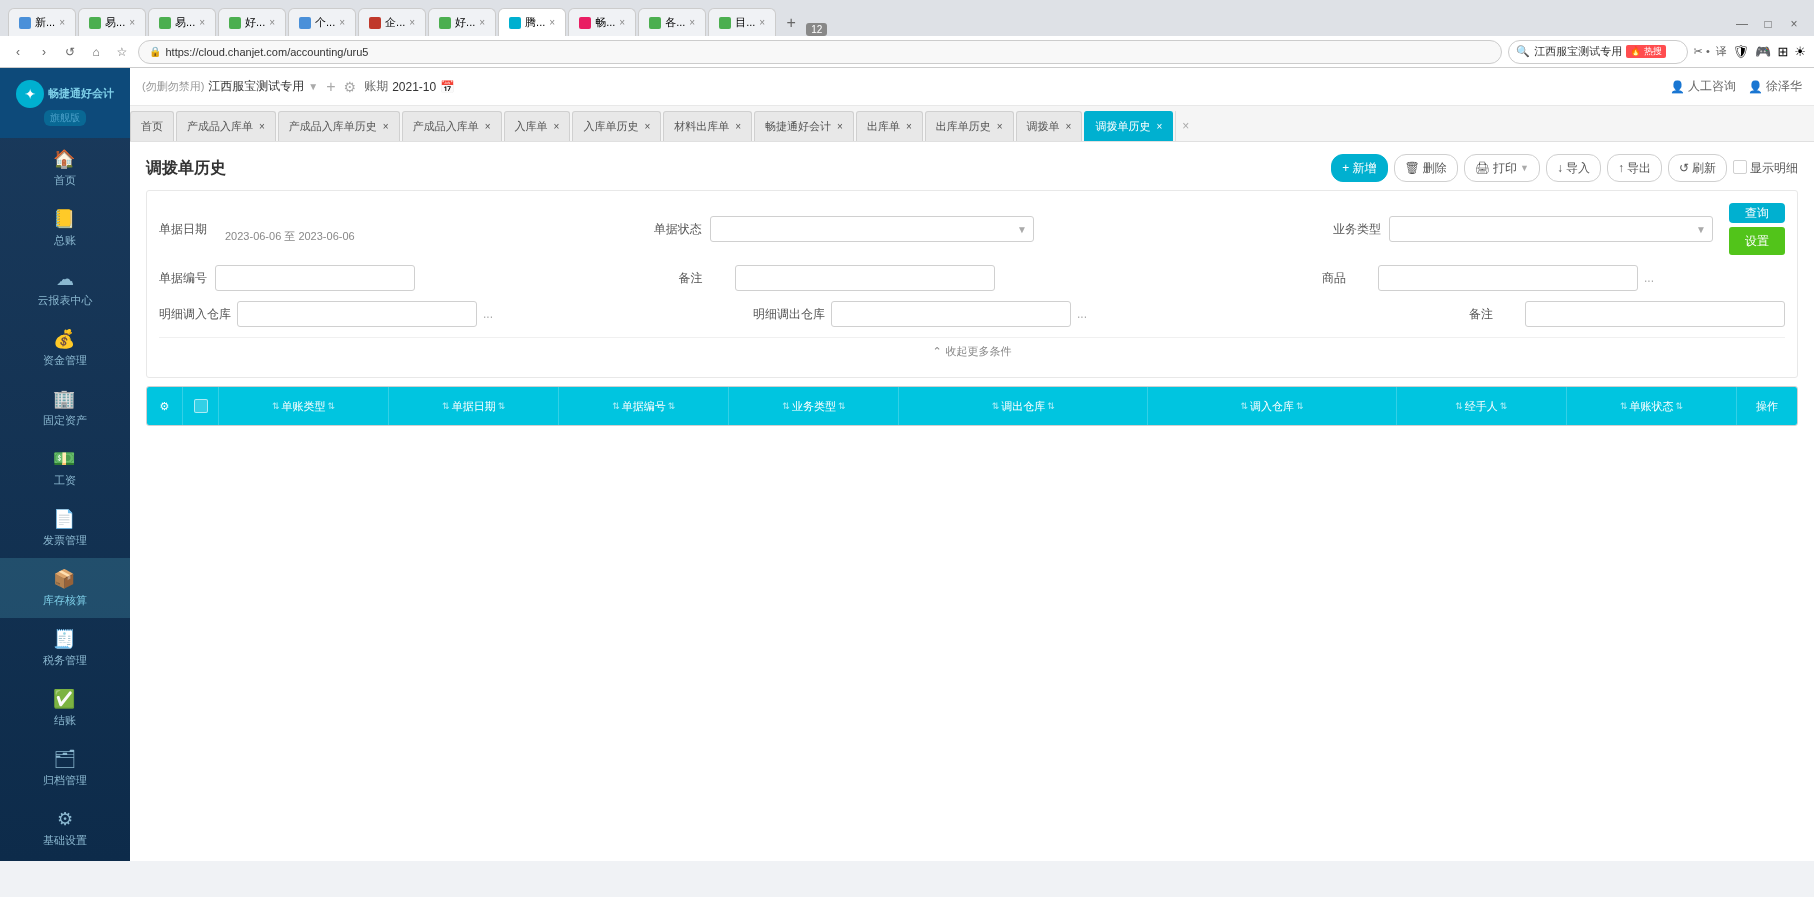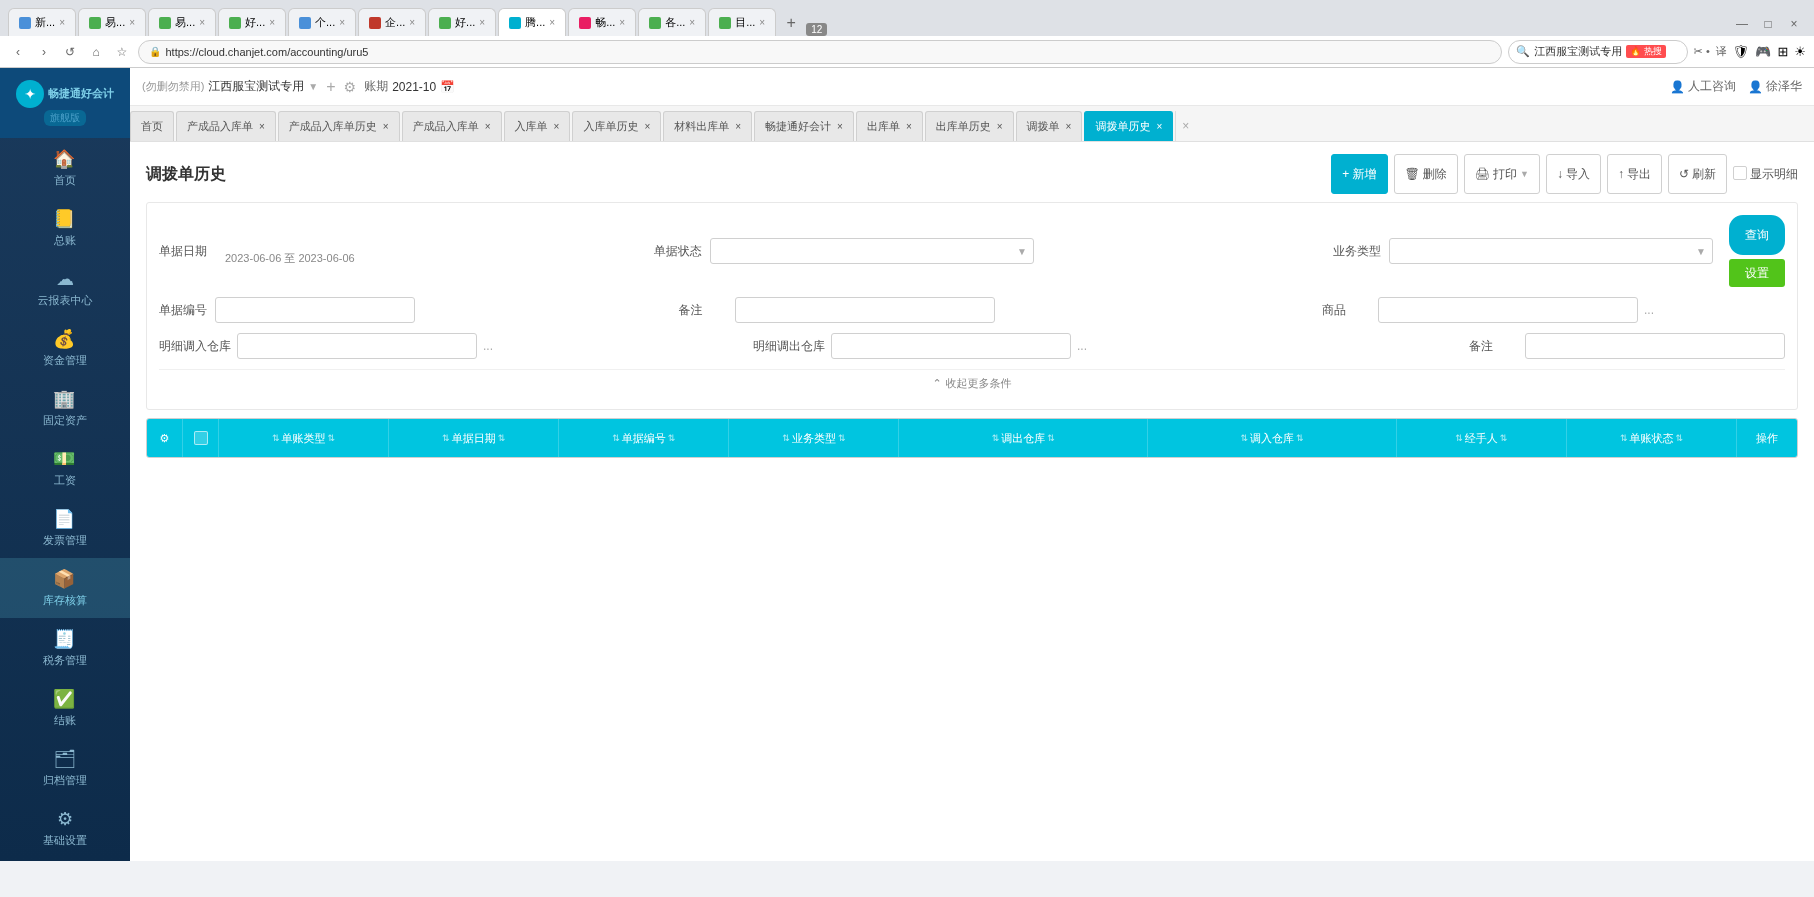--- a/index.html
+++ b/index.html
@@ -37,38 +37,38 @@
     .page-tab.active { background: #00b0d0; color: #fff; border-color: #00b0d0; }
     .page-tab-close { font-size: 10px; color: inherit; margin-left: 2px; }
 
     
     .page-content { flex: 1; overflow-y: auto; padding: 0; }
 
     
     .page-header { padding: 12px 16px 8px; display: flex; align-items: center; justify-content: space-between; }
     .page-title { font-size: 16px; font-weight: bold; color: #333; }
     .page-actions { display: flex; align-items: center; gap: 6px; }
-    .action-btn { height: 40px; padding: 0 10px; border: 1px solid #d0d0d0; border-radius: 3px; background: #fff; font-size: 12px; color: #555; cursor: pointer; display: flex; align-items: center; gap: 3px; }
+    .action-btn { height: 28px; padding: 0 10px; border: 1px solid #d0d0d0; border-radius: 12px; background: #fff; font-size: 12px; color: #555; cursor: pointer; display: flex; align-items: center; gap: 3px; }
 
     
     .filter-area { background: #fff; border: 1px solid #e8e8e8; margin: 0 16px 8px; border-radius: 3px; padding: 12px; }
     .filter-row { display: flex; align-items: center; gap: 16px; margin-bottom: 10px; flex-wrap: wrap; }
     .filter-row:last-child { margin-bottom: 0; }
     .filter-item { display: flex; align-items: center; gap: 6px; }
     .filter-label { font-size: 12px; color: #555; white-space: nowrap; min-width: 50px; }
     .filter-date-btns { display: flex; align-items: center; gap: 4px; }
     .date-btn { height: 24px; padding: 0 8px; border: 1px solid #d0d0d0; border-radius: 3px; background: #fff; font-size: 11px; color: #555; cursor: pointer; }
     .date-btn.active { background: #00b0d0; color: #fff; border-color: #00b0d0; }
     .date-range-text { font-size: 11px; color: #888; margin-top: 15px; }
     .filter-input { height: 26px; border: 1px solid #d0d0d0; border-radius: 3px; padding: 0 6px; font-size: 11px; width: 160px; }
     .filter-select { height: 26px; border: 1px solid #d0d0d0; border-radius: 3px; padding: 0 6px; font-size: 11px; width: 260px; display: flex; align-items: center; justify-content: space-between; background: #fff; cursor: pointer; }
     .filter-select-wide { width: 380px; }
     .filter-dots { color: #aaa; font-size: 12px; cursor: pointer; }
     .filter-actions-right { margin-left: auto; display: flex; flex-direction: column; gap: 4px; }
-    .query-btn { height: 40px; padding: 0 16px; background: #00b0d0; border: none; color: #fff; font-size: 12px; cursor: pointer; border-radius: 14px; }
+    .query-btn { height: 20px; padding: 0 16px; background: #00b0d0; border: none; color: #fff; font-size: 12px; cursor: pointer; border-radius: 4px; }
     .settings-btn { height: 28px; padding: 0 16px; background: #52c41a; border: none; color: #fff; font-size: 12px; cursor: pointer; border-radius: 3px; }
     .collapse-btn { display: flex; align-items: center; justify-content: center; gap: 4px; padding: 6px; color: #888; font-size: 11px; cursor: pointer; border-top: 1px solid #f0f0f0; margin-top: 4px; }
 
     
     .table-wrapper { margin: 0 16px; border: 1px solid #d0d0d0; border-radius: 3px; overflow: hidden; }
     .table-header { background: #00c5e0; display: flex; align-items: center; height: 38px; }
     .th-cell { display: flex; align-items: center; justify-content: center; gap: 2px; color: #fff; font-size: 11px; font-weight: 500; padding: 0 6px; border-right: 1px solid rgba(255,255,255,0.2); height: 100%; white-space: nowrap; }
     .th-cell:last-child { border-right: none; }
     .th-sort { font-size: 9px; color: rgba(255,255,255,0.7); }
     .th-gear { width: 36px; flex-shrink: 0; justify-content: center; }

